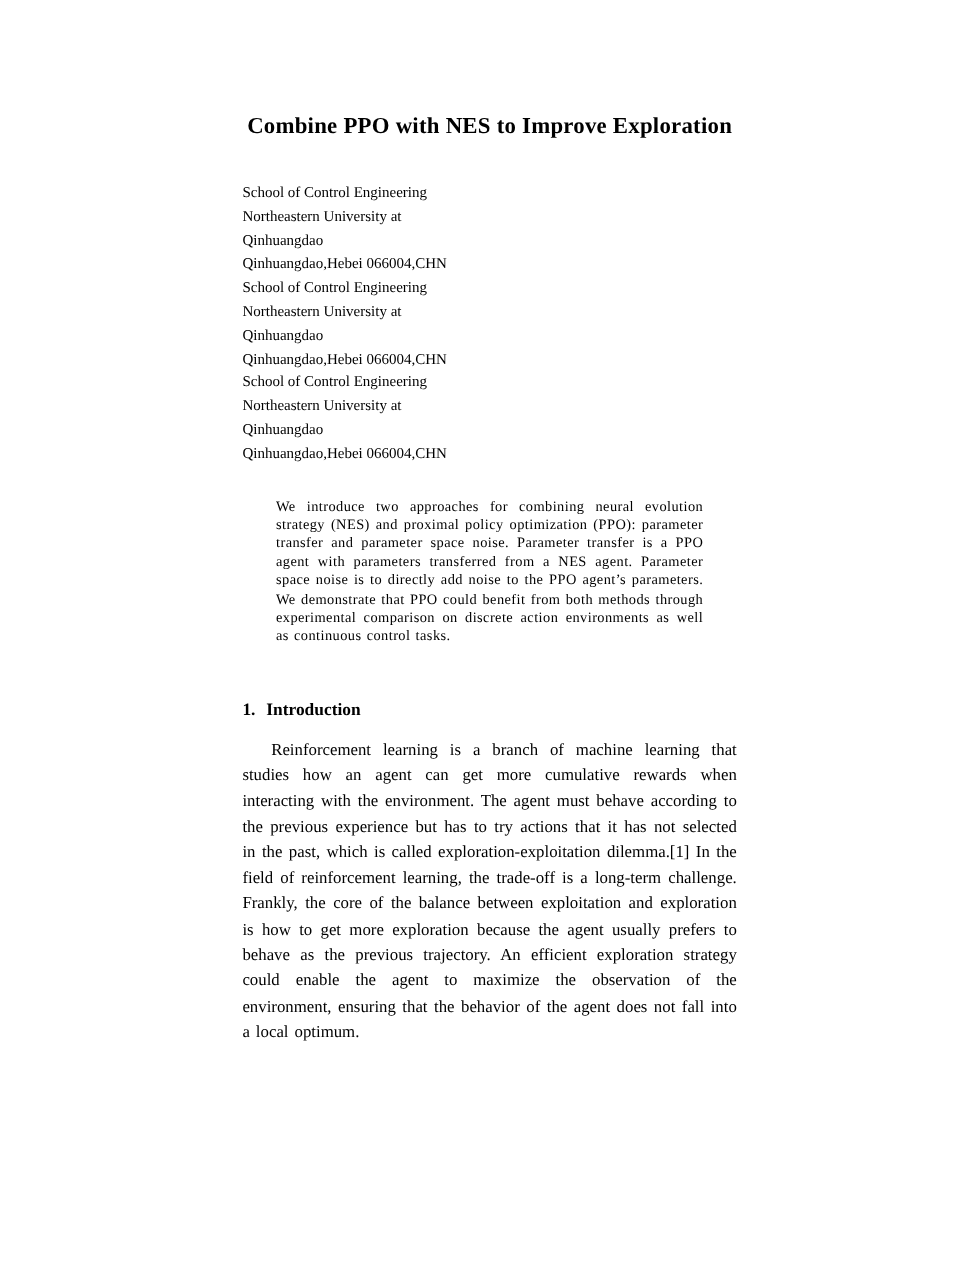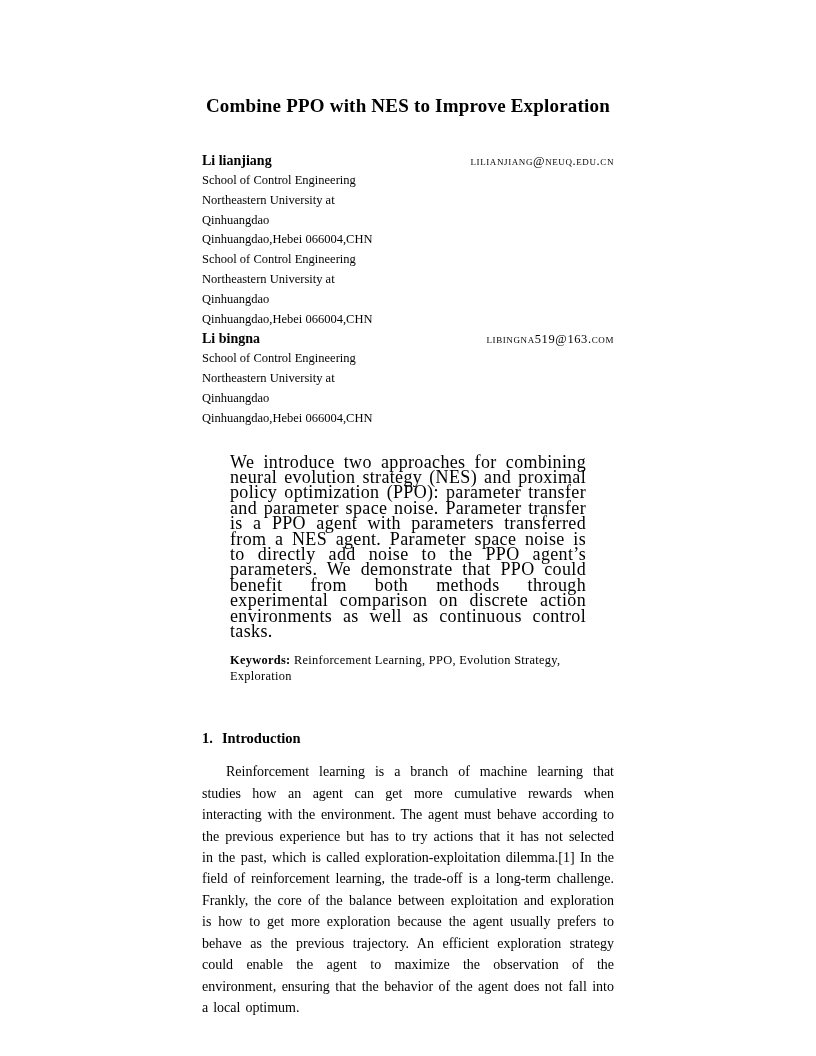--- a/index.html
+++ b/index.html
@@ -54,21 +54,21 @@
   .abstract-heading {
     margin: 66px 0 0 0;
     text-align: center;
     font-size: 14.5px;
     font-weight: bold;
     letter-spacing: 0.6px;
   }
   .abstract-body {
     margin: 26px 0 0 0;
     padding: 0 28px;
-    font-size: 18px;
+    font-size: 12px;
     line-height: 15.4px;
     text-align: justify;
     letter-spacing: 0.35px;
     word-spacing: 1px;
   }
   .keywords-line {
     margin-top: 13px;
     padding: 0 28px;
     font-size: 12.4px;
     line-height: 16px;
@@ -98,58 +98,49 @@
 </head>
 <body>
 
 <div class="page">
 
   <h1 class="paper-title">Combine PPO with NES to Improve Exploration</h1>
 
   <div class="authors-block">
 
     <div>
-      <div class="author-row">
-        <span class="author-name">Li lianjiang</span>
-        <span class="author-email">lilianjiang@neuq.edu.cn</span>
-      </div>
       <div class="affiliation">
         <div>School of Control Engineering</div>
         <div>Northeastern University at</div>
         <div>Qinhuangdao</div>
         <div>Qinhuangdao,Hebei 066004,CHN</div>
       </div>
     </div>
 
     <div>
       <div class="affiliation">
         <div>School of Control Engineering</div>
         <div>Northeastern University at</div>
         <div>Qinhuangdao</div>
         <div>Qinhuangdao,Hebei 066004,CHN</div>
       </div>
     </div>
 
     <div>
-      <div class="author-row">
-        <span class="author-name">Li bingna</span>
-        <span class="author-email">libingna519@163.com</span>
-      </div>
       <div class="affiliation">
         <div>School of Control Engineering</div>
         <div>Northeastern University at</div>
         <div>Qinhuangdao</div>
         <div>Qinhuangdao,Hebei 066004,CHN</div>
       </div>
     </div>
 
   </div>
 
 
   <p class="abstract-body">We introduce two approaches for combining neural evolution strategy (NES) and proximal policy optimization (PPO): parameter transfer and parameter space noise. Parameter transfer is a PPO agent with parameters transferred from a NES agent. Parameter space noise is to directly add noise to the PPO agent’s parameters. We demonstrate that PPO could benefit from both methods through experimental comparison on discrete action environments as well as continuous control tasks.</p>
 
-  <p class="keywords-line"><span class="keywords-label">Keywords:</span> <span>Reinforcement Learning, PPO, Evolution Strategy, Exploration</span></p>
 
   <h2 class="section-heading"><span class="section-number">1.</span><span>Introduction</span></h2>
 
   <p class="body-paragraph">Reinforcement learning is a branch of machine learning that studies how an agent can get more cumulative rewards when interacting with the environment. The agent must behave according to the previous experience but has to try actions that it has not selected in the past, which is called exploration-exploitation dilemma.[1] In the field of reinforcement learning, the trade-off is a long-term challenge. Frankly, the core of the balance between exploitation and exploration is how to get more exploration because the agent usually prefers to behave as the previous trajectory. An efficient exploration strategy could enable the agent to maximize the observation of the environment, ensuring that the behavior of the agent does not fall into a local optimum.</p>
 
 </div>
 
 </body></html>

